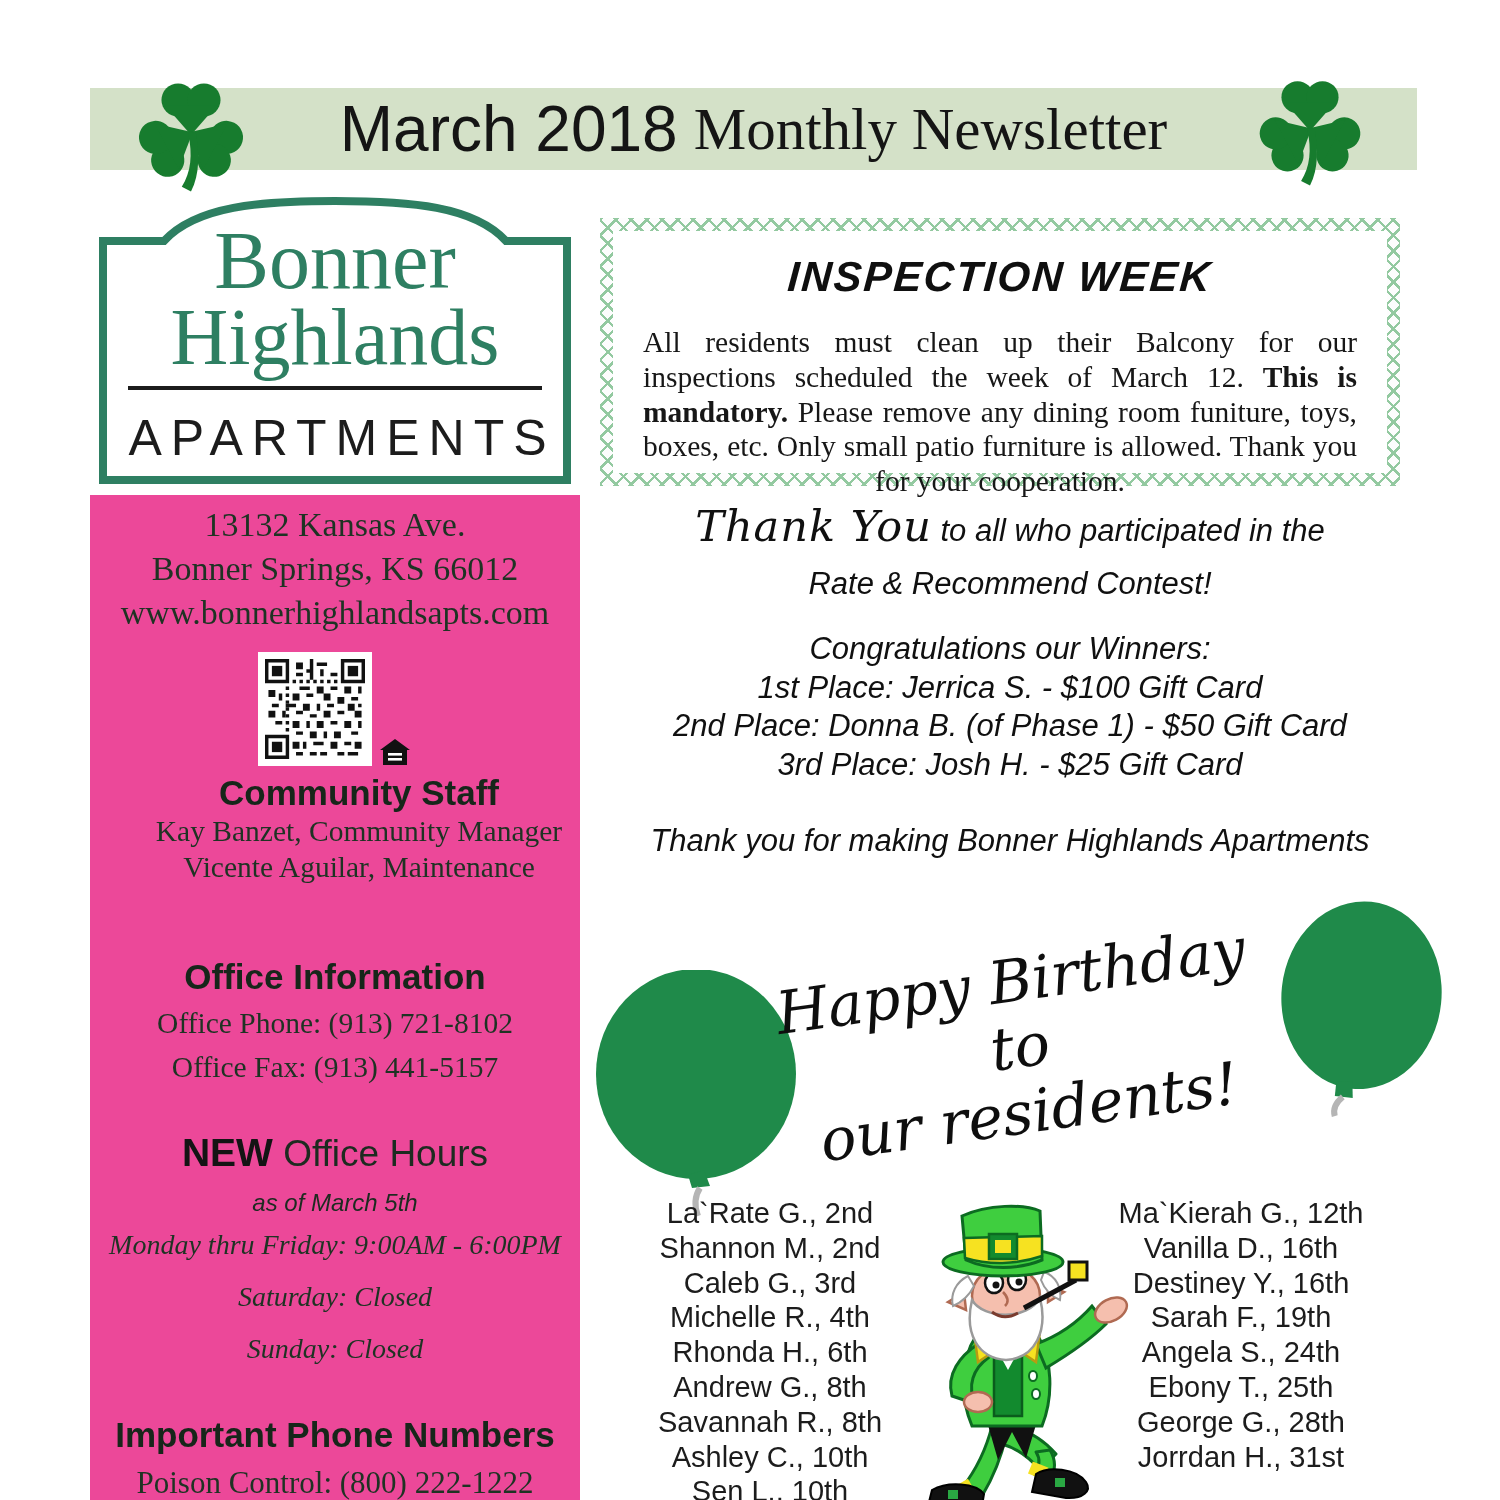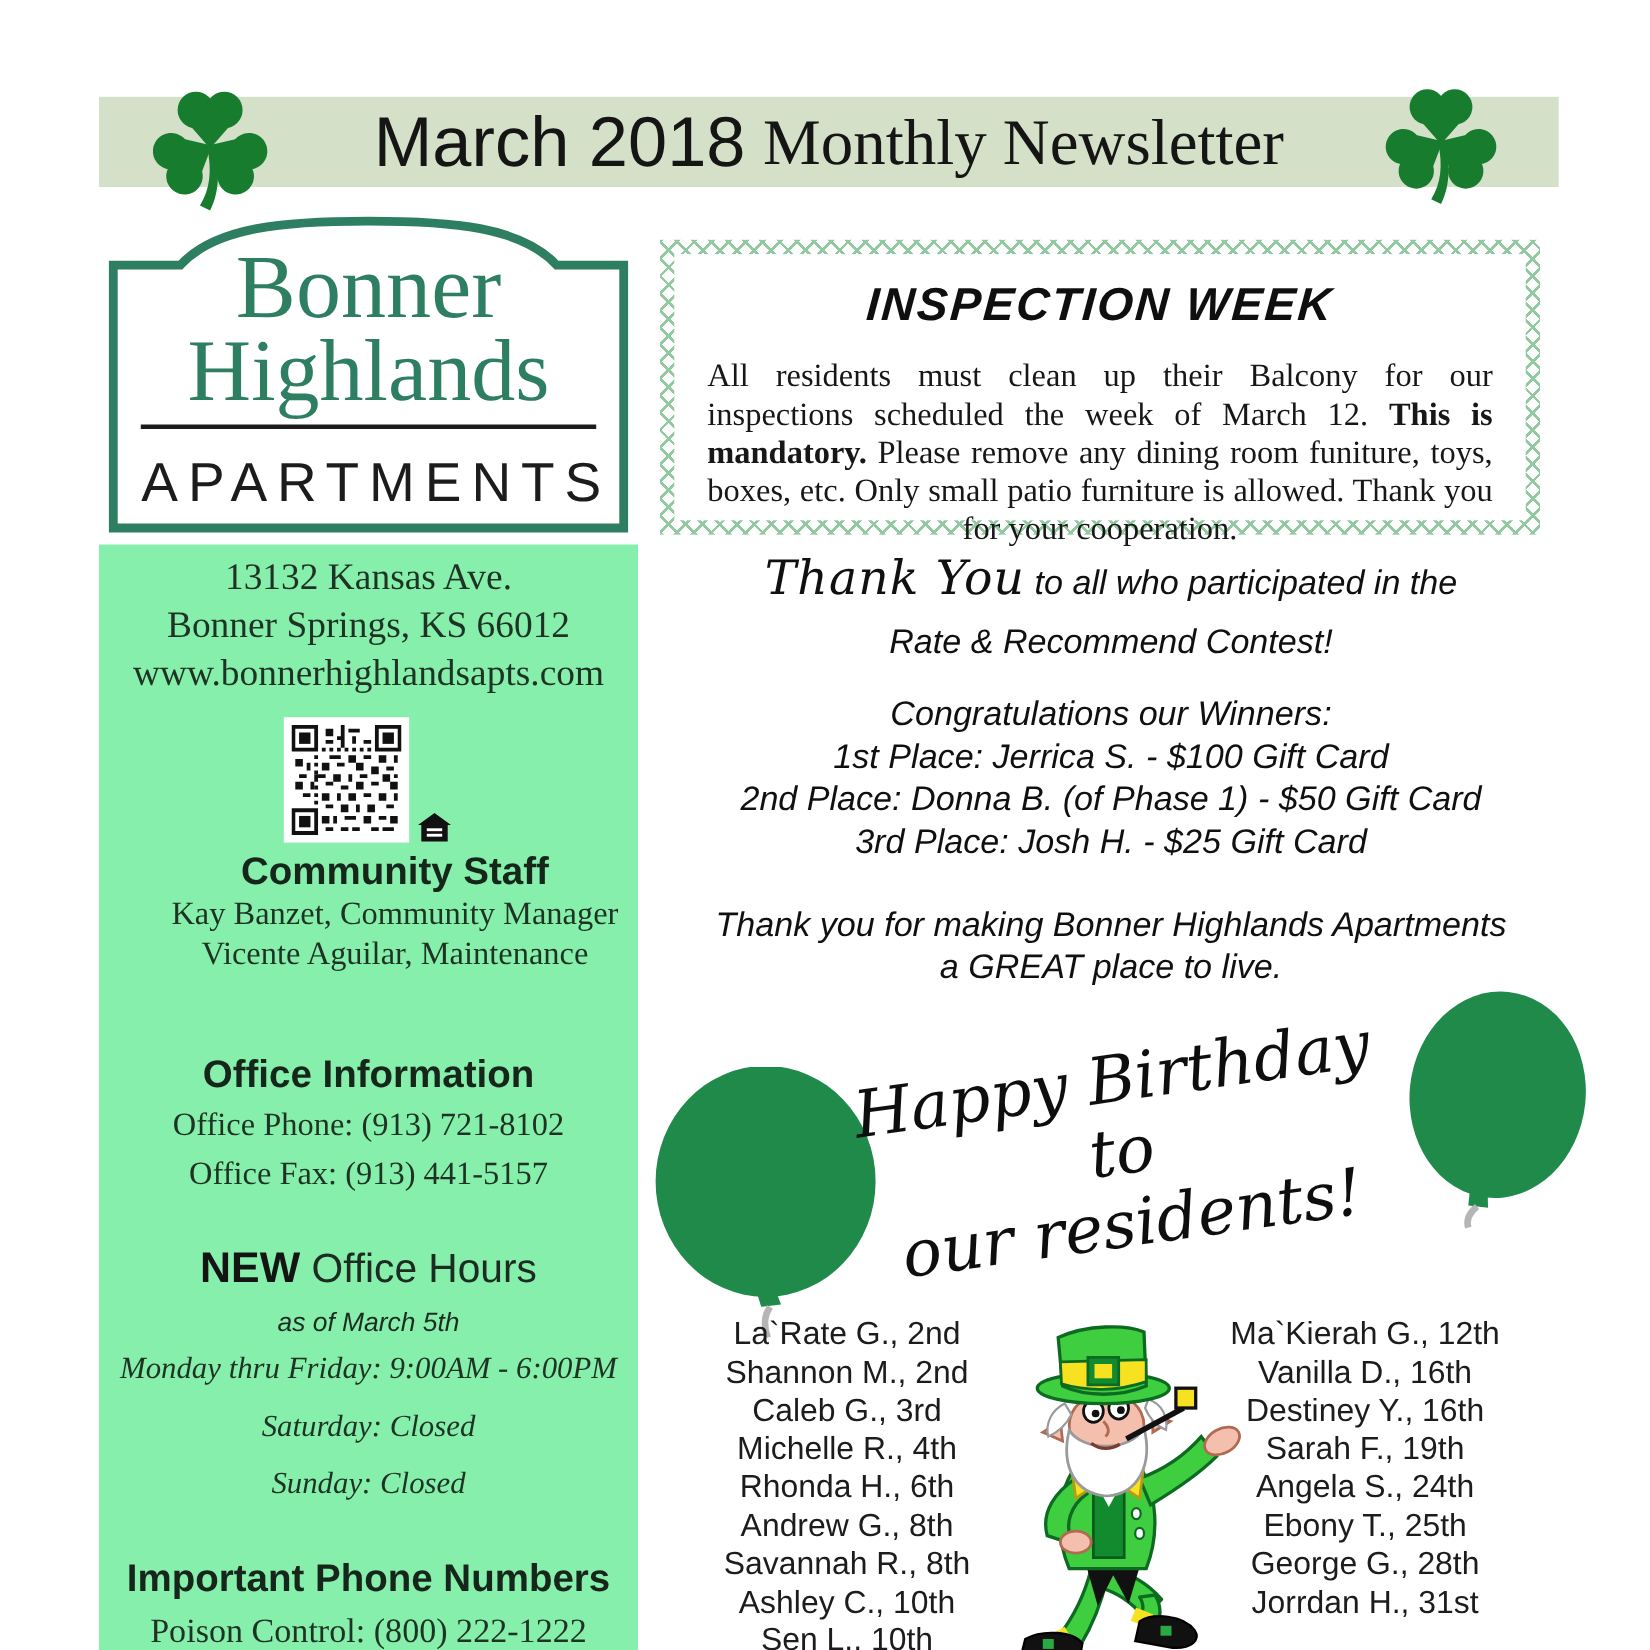--- a/index.html
+++ b/index.html
@@ -26,21 +26,21 @@
         #fdfdfd;}
   .inspection-inner{position:absolute;left:13px;top:13px;right:13px;bottom:13px;background:#ffffff;}
   .inspection-title{margin-top:22px;text-align:center;font-family:"Liberation Sans",sans-serif;
       font-weight:bold;font-style:italic;font-size:42px;letter-spacing:2px;color:#0f0f0f;
       transform:skewX(-4deg);}
   .inspection-body{margin:24px 30px 0 30px;font-size:29.5px;line-height:1.18;
       text-align:justify;text-align-last:center;color:#171717;}
   .inspection-body b{font-weight:bold;}
 
   
-  .sidebar{position:absolute;left:90px;top:495px;width:490px;height:1005px;background:#86efac;}
+  .sidebar{position:absolute;left:90px;top:495px;width:490px;height:1005px;background:#ec4899;}
   .sb{position:absolute;left:0;width:490px;text-align:center;color:#1e3323;}
   .sb-addr{top:8px;font-size:34px;line-height:44px;}
   .sb-head{font-family:"Liberation Sans",sans-serif;font-weight:bold;font-size:35px;color:#17261a;}
   .sb-serif{font-size:29.5px;line-height:36px;}
   .qr-wrap{position:absolute;left:168px;top:157px;width:114px;height:114px;background:#ffffff;}
   .qr-wrap svg{position:absolute;left:7px;top:7px;width:100px;height:100px;}
   .eho{position:absolute;left:288px;top:243px;width:34px;height:28px;}
   .sb-staff{top:278px;margin-left:24px;}
   .sb-office{top:462px;}
   .sb-office .sb-serif{margin-top:8px;}
@@ -208,21 +208,20 @@
 
   <div class="winners ital">
     <div>Congratulations our Winners:</div>
     <div>1st Place: Jerrica S. - $100 Gift Card</div>
     <div>2nd Place: Donna B. (of Phase 1) - $50 Gift Card</div>
     <div>3rd Place: Josh H. - $25 Gift Card</div>
   </div>
 
   <div class="closing ital">
     <div>Thank you for making Bonner Highlands Apartments</div>
-    <div>a GREAT place to live.</div>
   </div>
 
   <svg class="balloon bl" viewBox="0 0 212 252">
     <ellipse cx="104" cy="104" rx="100" ry="105" fill="#1f8a4a"></ellipse>
     <path d="M96,205 L112,200 L118,216 L100,218 Z" fill="#1f8a4a"></path>
     <path d="M108,218 q-8,12 -2,28" stroke="#b5b5b5" stroke-width="6" fill="none"></path>
   </svg>
   <svg class="balloon br" viewBox="0 0 172 218">
     <g transform="rotate(6 86 100)">
       <ellipse cx="88" cy="95" rx="80" ry="94" fill="#1f8a4a"></ellipse>

